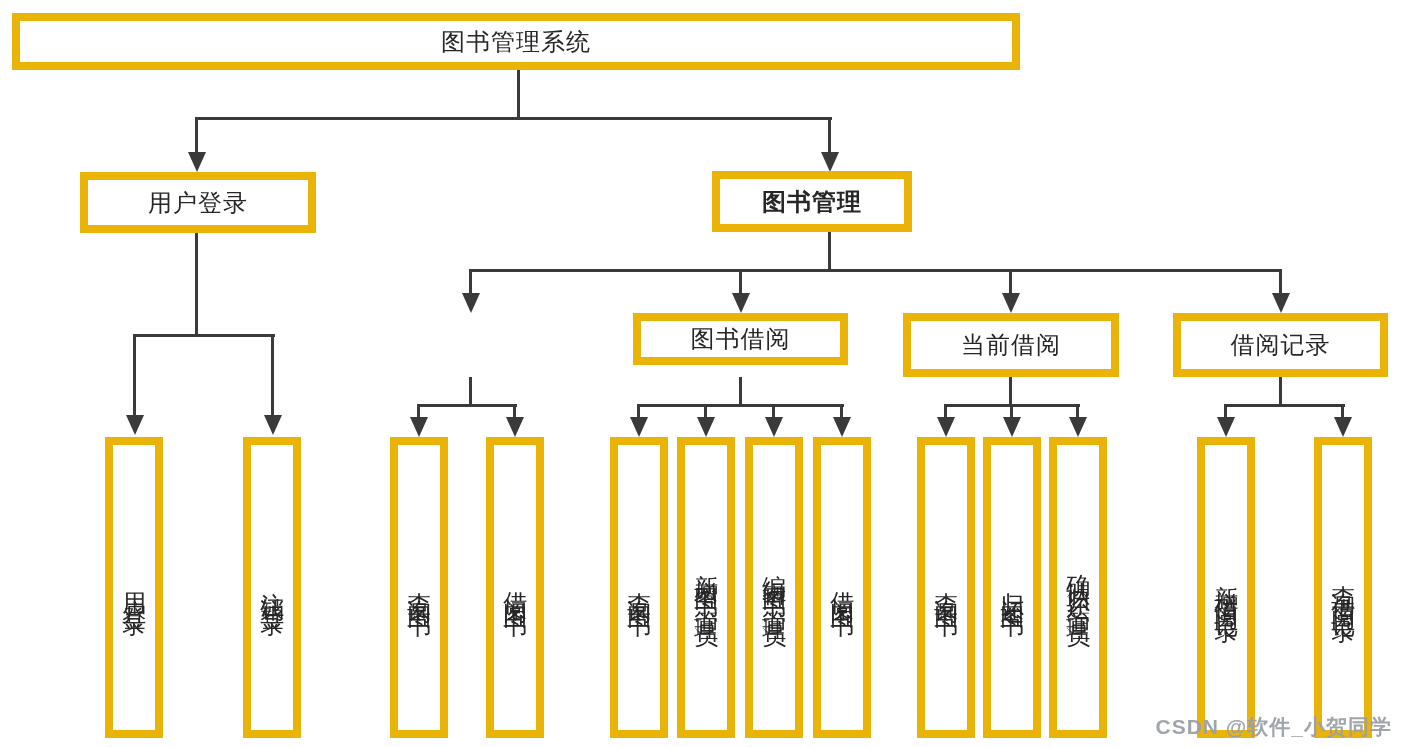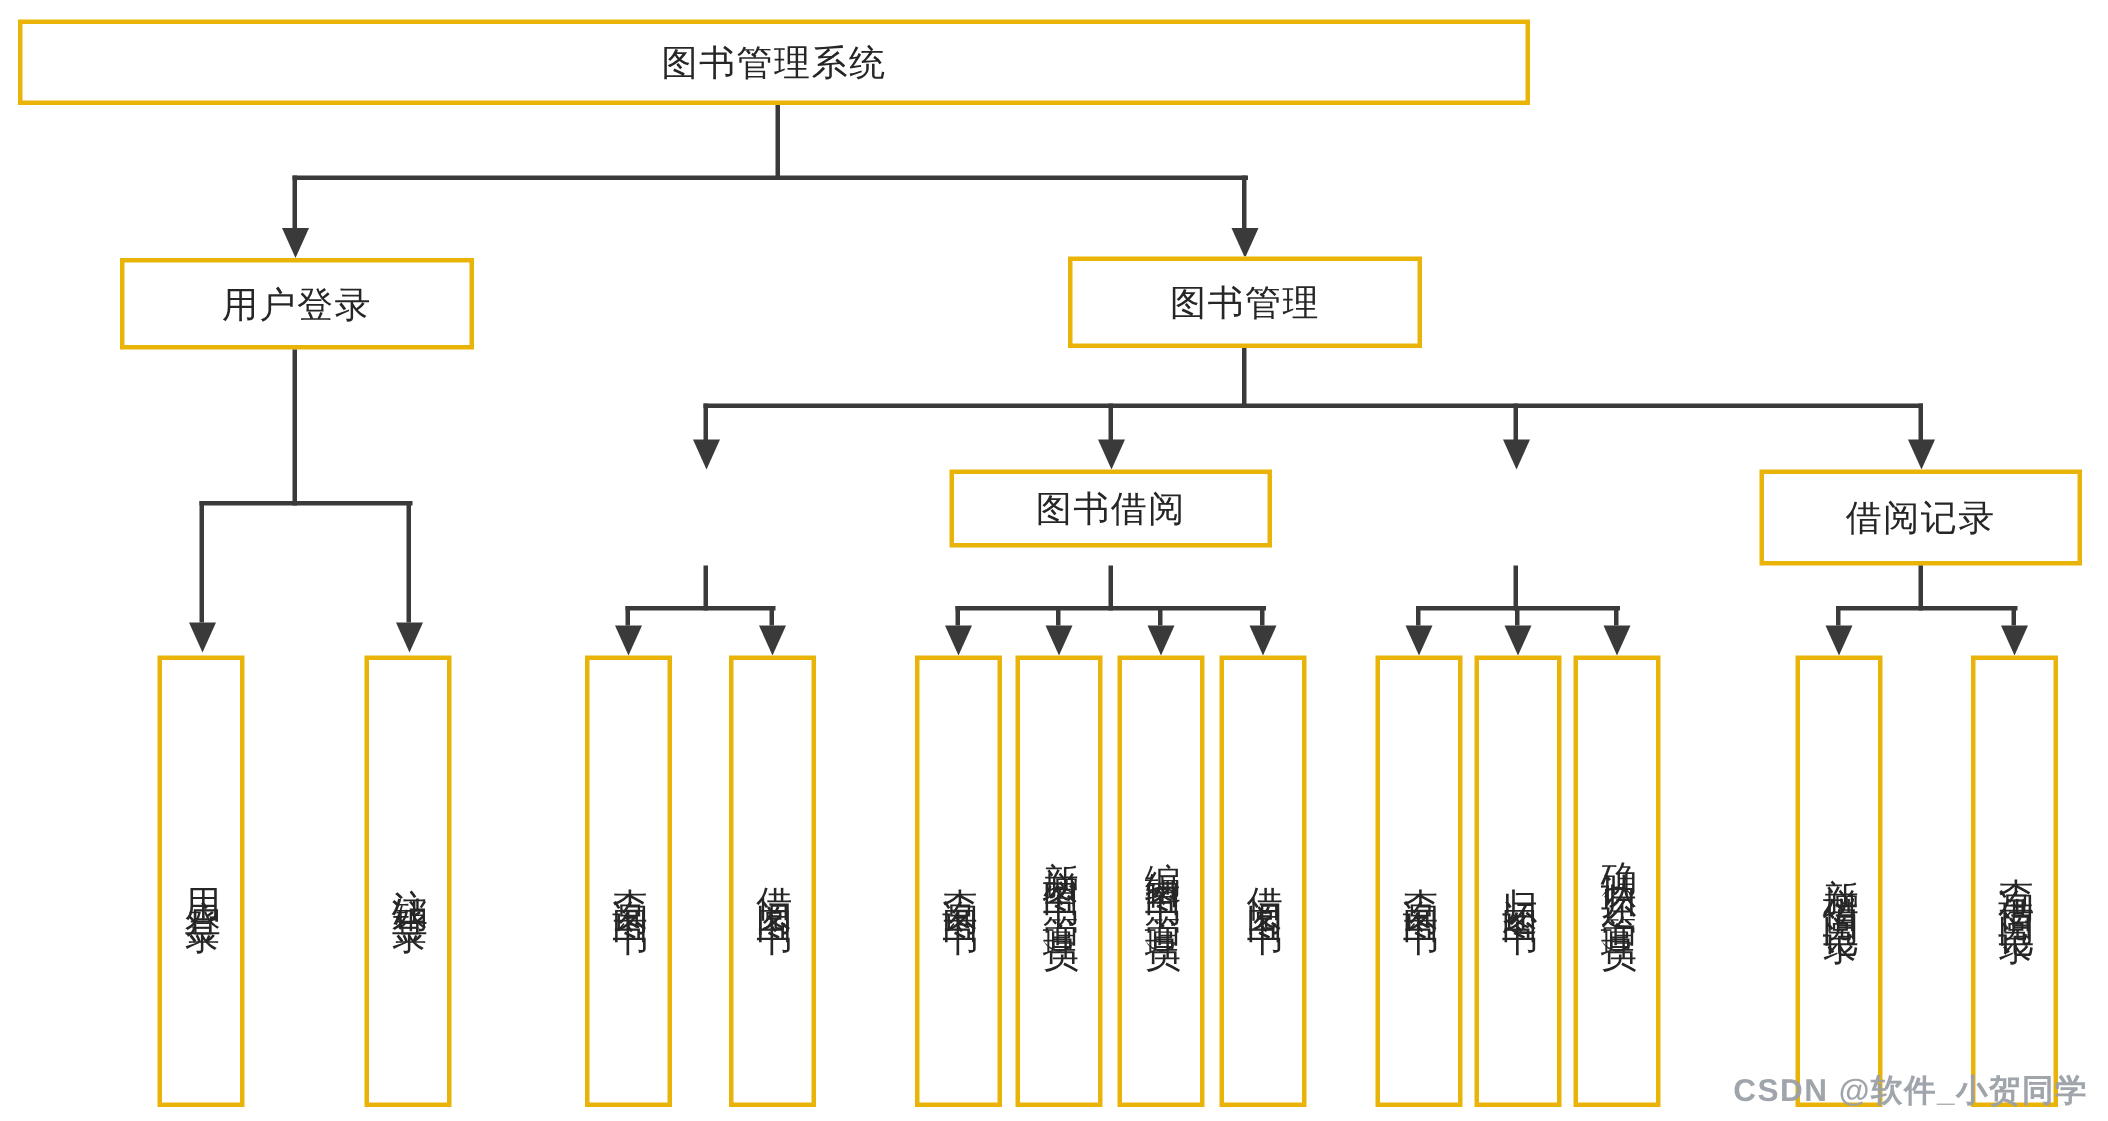--- a/index.html
+++ b/index.html
@@ -7,21 +7,21 @@
     position: relative;
     width: 1405px;
     height: 747px;
     background: #ffffff;
     font-family: "Liberation Sans", "DejaVu Sans", sans-serif;
     overflow: hidden;
   }
   .box {
     position: absolute;
     box-sizing: border-box;
-    border: 3px solid #eab308;
+    border: 8px solid #eab308;
     background: #ffffff;
     display: flex;
     align-items: center;
     justify-content: center;
     font-size: 24px;
     color: #262626;
     letter-spacing: 1px;
   }
   .box .vt {
     writing-mode: vertical-rl;
@@ -58,41 +58,42 @@
   <div class="box" style="left:12px; top:13px; width:1008px; height:57px;">图书管理系统</div>
 
   <div class="ln" style="left:517px; top:70px; width:3px; height:49px;"></div>
   <div class="ln" style="left:195px; top:117px; width:637px; height:3px;"></div>
   <div class="ln" style="left:195px; top:117px; width:3px; height:37px;"></div>
   <div class="arr" style="left:188px; top:152px;"></div>
   <div class="ln" style="left:828px; top:117px; width:3px; height:37px;"></div>
   <div class="arr" style="left:821px; top:152px;"></div>
 
   <div class="box" style="left:80px; top:172px; width:236px; height:61px;">用户登录</div>
-  <div class="box" style="left:712px; top:171px; width:236px; height:61px;">图书管理</div>
+  <div class="box" style="left:712px; top:171px; width:200px; height:61px;font-weight:bold;">图书管理</div>
 
   <div class="ln" style="left:195px; top:233px; width:3px; height:104px;"></div>
   <div class="ln" style="left:133px; top:334px; width:142px; height:3px;"></div>
   <div class="ln" style="left:133px; top:334px; width:3px; height:81px;"></div>
   <div class="arr" style="left:126px; top:415px;"></div>
   <div class="ln" style="left:271px; top:334px; width:3px; height:81px;"></div>
   <div class="arr" style="left:264px; top:415px;"></div>
 
   <div class="ln" style="left:828px; top:232px; width:3px; height:40px;"></div>
   <div class="ln" style="left:469px; top:269px; width:813px; height:3px;"></div>
   <div class="ln" style="left:469px; top:269px; width:3px; height:26px;"></div>
   <div class="arr" style="left:462px; top:293px;"></div>
   <div class="ln" style="left:739px; top:269px; width:3px; height:26px;"></div>
   <div class="arr" style="left:732px; top:293px;"></div>
   <div class="ln" style="left:1009px; top:269px; width:3px; height:26px;"></div>
   <div class="arr" style="left:1002px; top:293px;"></div>
   <div class="ln" style="left:1279px; top:269px; width:3px; height:26px;"></div>
   <div class="arr" style="left:1272px; top:293px;"></div>
 
   <div class="box" style="left:633px; top:313px; width:215px; height:52px;">图书借阅</div>
+  <div class="box" style="left:903px; top:313px; width:216px; height:64px;">当前借阅</div>
   <div class="box" style="left:1173px; top:313px; width:215px; height:64px;">借阅记录</div>
 
   <div class="ln" style="left:469px; top:377px; width:3px; height:30px;"></div>
   <div class="ln" style="left:417px; top:404px; width:100px; height:3px;"></div>
   <div class="ln" style="left:417px; top:404px; width:3px; height:13px;"></div>
   <div class="arr" style="left:410px; top:417px;"></div>
   <div class="ln" style="left:513px; top:404px; width:3px; height:13px;"></div>
   <div class="arr" style="left:506px; top:417px;"></div>
 
   <div class="ln" style="left:739px; top:377px; width:3px; height:30px;"></div>

